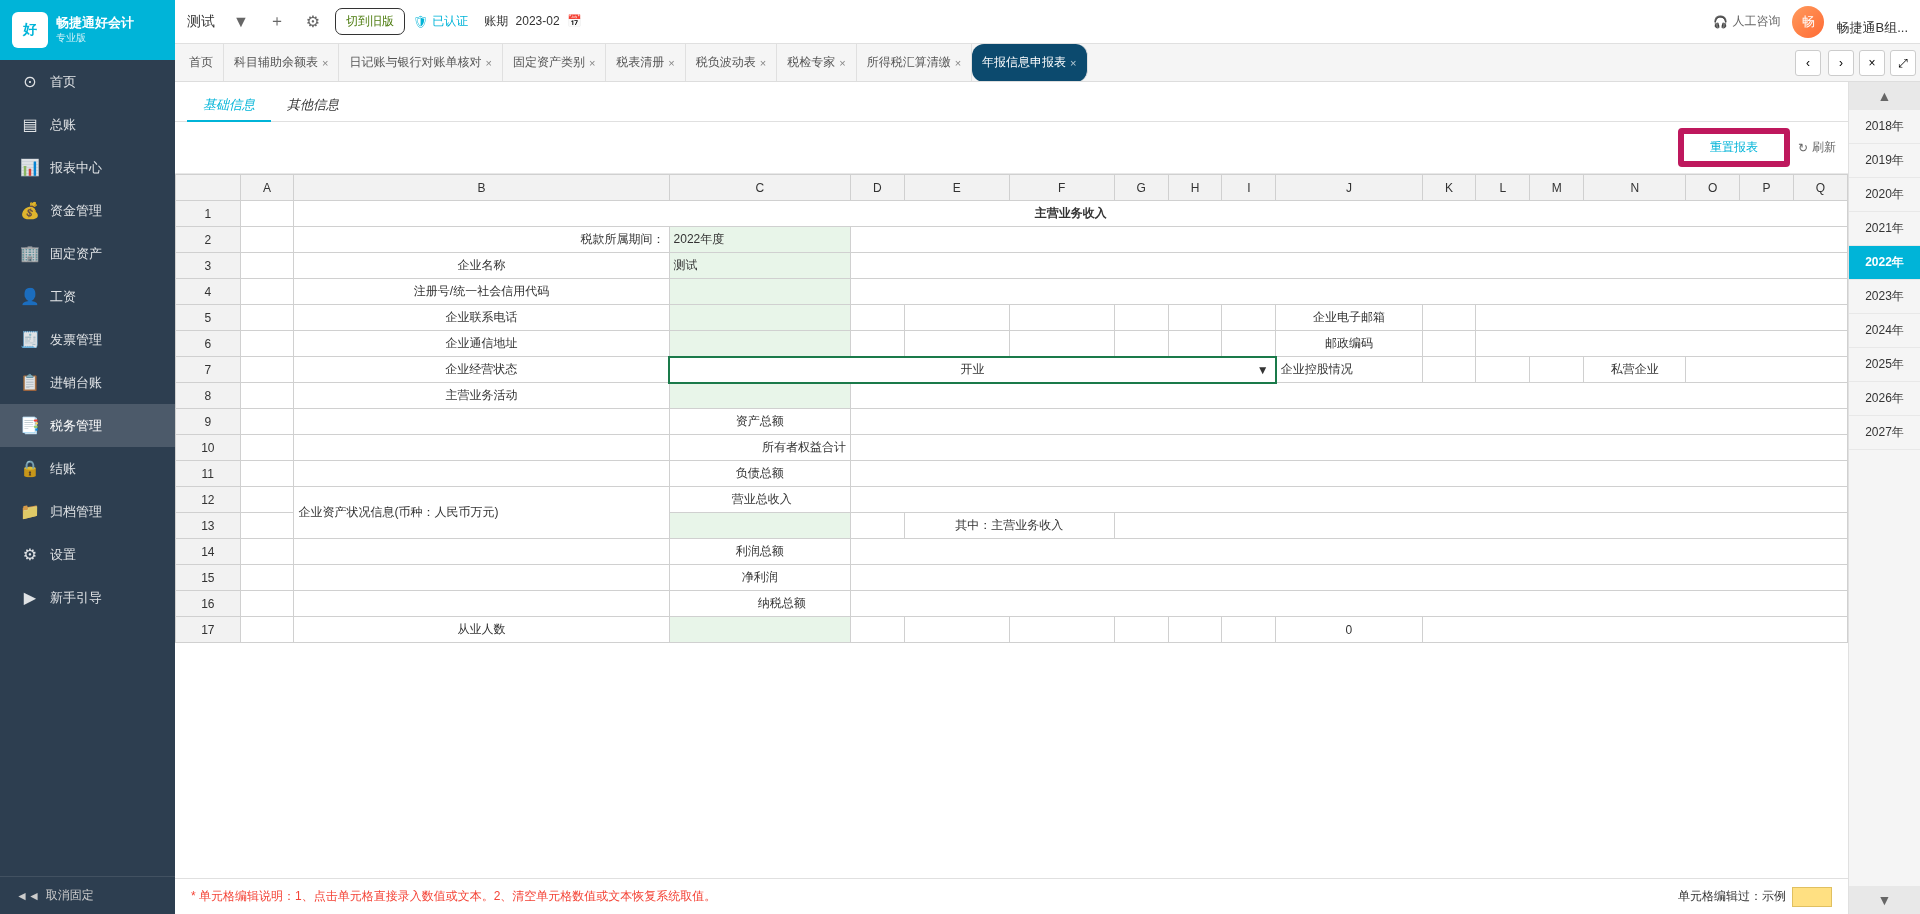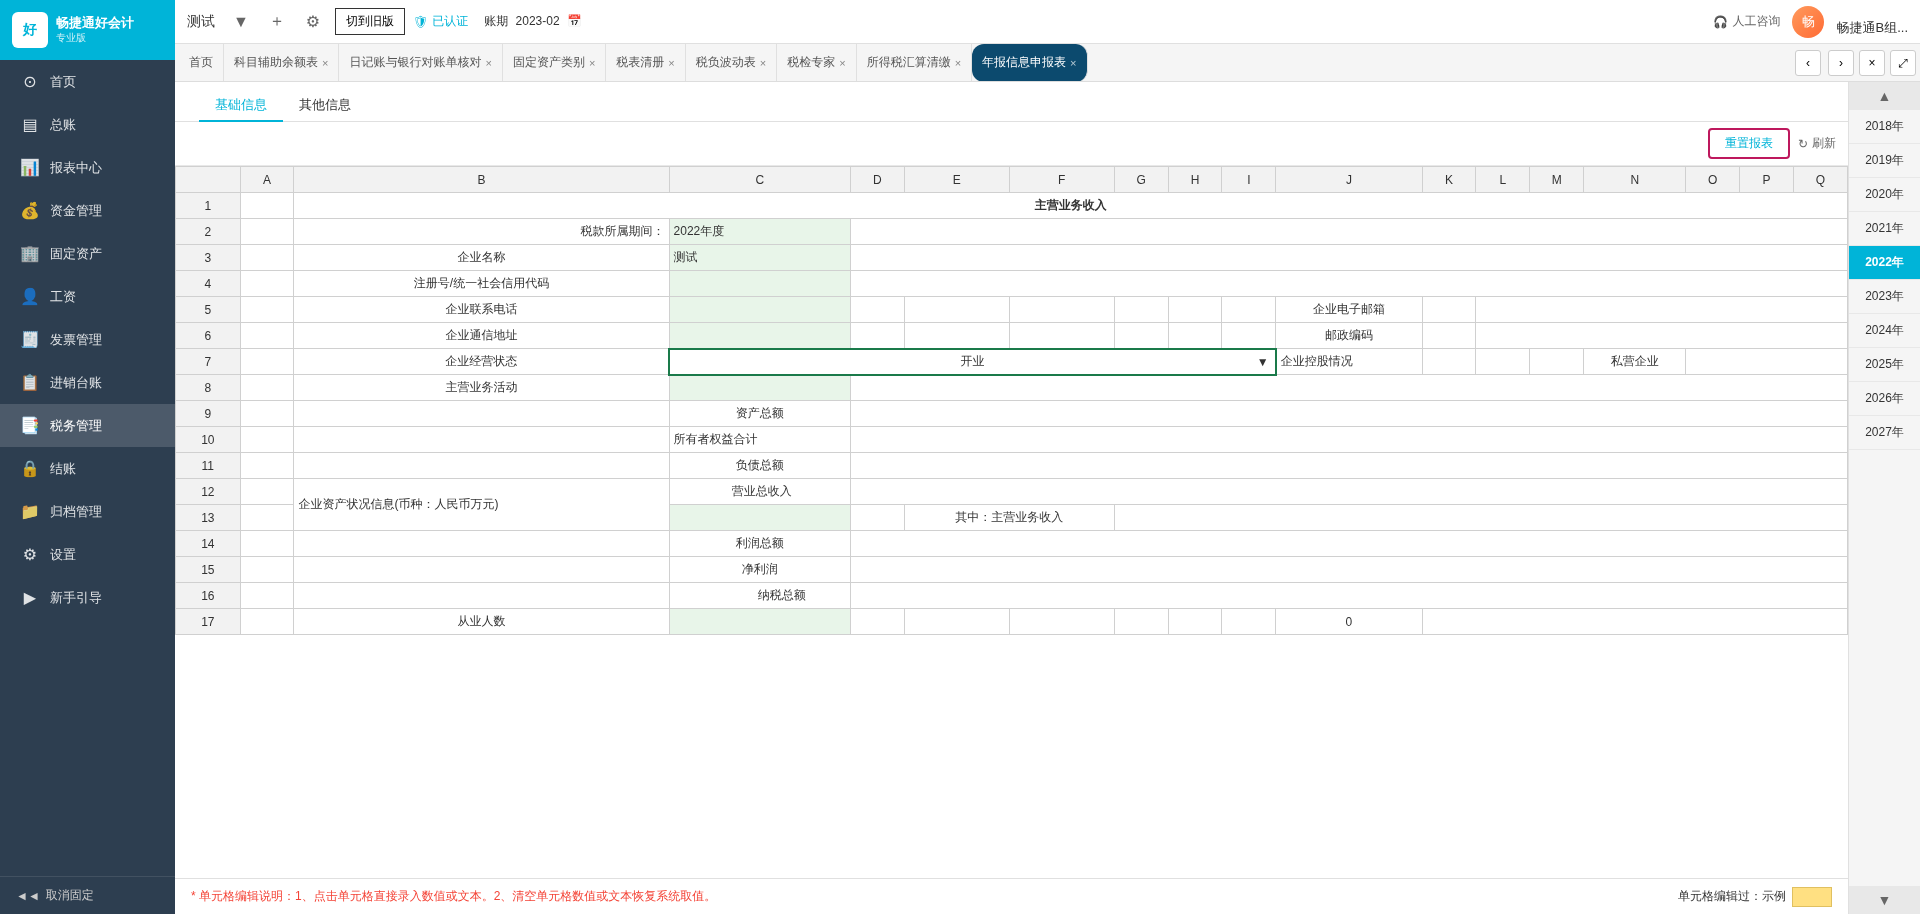--- a/index.html
+++ b/index.html
@@ -82,26 +82,26 @@
     .topbar-company { font-size: 14px; color: #333; margin-right: 4px; }
     .topbar-chevron { color: #999; cursor: pointer; }
     .topbar-btn {
       width: 28px; height: 28px;
       border: none; background: none; cursor: pointer;
       color: #666; font-size: 16px;
       display: flex; align-items: center; justify-content: center;
     }
     .topbar-switch-btn {
       border: 1px solid #333;
-      border-radius: 0;
+      border-radius: 7px;
       padding: 4px 10px;
       background: none;
       cursor: pointer;
       font-size: 12px;
-      color: #000000;
+      color: #4d7c0f;
     }
     .topbar-certified {
       display: flex; align-items: center; gap: 4px;
       color: #00b4d8; font-size: 12px;
     }
     .topbar-period { font-size: 12px; color: #333; margin-left: 8px; }
     .topbar-spacer { flex: 1; }
     .topbar-right { display: flex; align-items: center; gap: 12px; }
     .topbar-consult { display: flex; align-items: center; gap: 4px; color: #666; font-size: 12px; cursor: pointer; }
     .topbar-avatar {
@@ -172,23 +172,24 @@
       flex: 1;
       display: flex;
       flex-direction: column;
       overflow: hidden;
     }
 
     
     .subtabs {
       display: flex;
       align-items: center;
-      padding: 8px 24px 0;
+      padding: 8px 12px 0;
       border-bottom: 1px solid #e0e0e0;
       gap: 0;
+      font-style: italic;
     }
     .subtab {
       padding: 6px 16px;
       cursor: pointer;
       font-size: 13px;
       color: #333;
       border-bottom: 2px solid transparent;
       margin-bottom: -1px;
     }
     .subtab.active {
@@ -199,25 +200,25 @@
     
     .sheet-toolbar {
       display: flex;
       align-items: center;
       justify-content: flex-end;
       padding: 6px 12px;
       gap: 8px;
       border-bottom: 1px solid #e8e8e8;
     }
     .reset-btn {
-      border: 2px solid #be185d;
+      border: 6px solid #be185d;
       color: #00b4d8;
       background: #fff;
       border-radius: 4px;
-      padding: 5px 15px;
+      padding: 5px 26px;
       cursor: pointer;
       font-size: 12px;
     }
     .refresh-btn {
       border: none;
       background: none;
       color: #666;
       cursor: pointer;
       font-size: 12px;
       display: flex; align-items: center; gap: 4px;
@@ -601,21 +602,21 @@
               <td></td>
               <td></td>
               <td style="text-align:center;">资产总额</td>
               <td colspan="14"></td>
             </tr>
 
             <tr>
               <td class="row-header">10</td>
               <td></td>
               <td></td>
-              <td style="text-align:left;margin-top:44px;">所有者权益合计</td>
+              <td style="text-align:right;margin-top:44px;">所有者权益合计</td>
               <td colspan="14"></td>
             </tr>
 
             <tr>
               <td class="row-header">11</td>
               <td></td>
               <td></td>
               <td style="text-align:center;">负债总额</td>
               <td colspan="14"></td>
             </tr>

